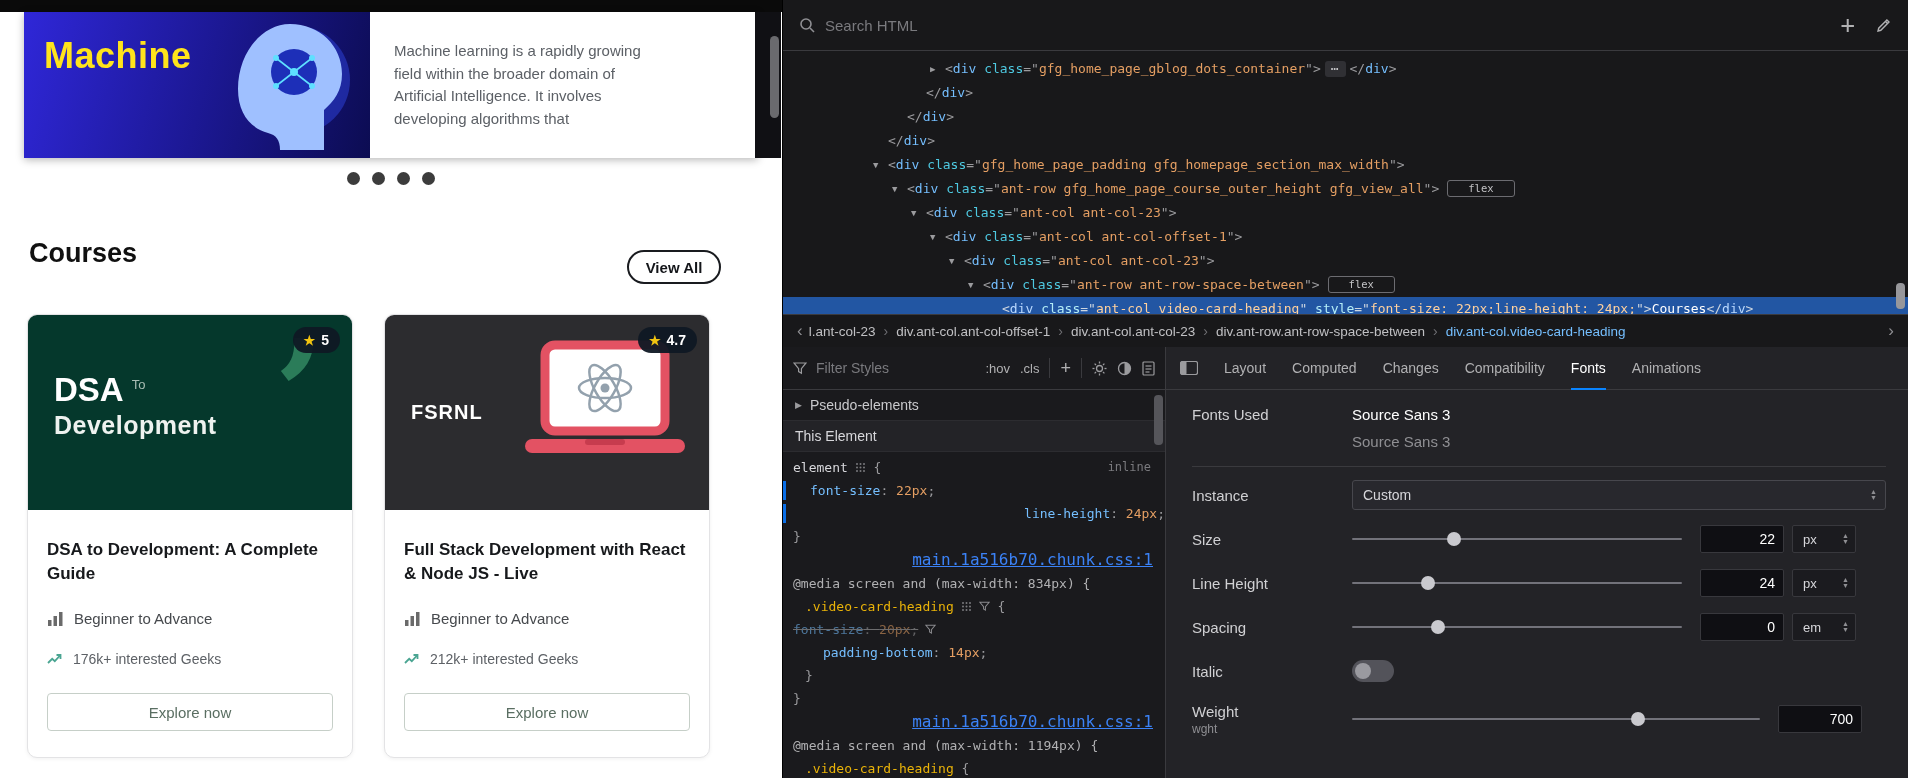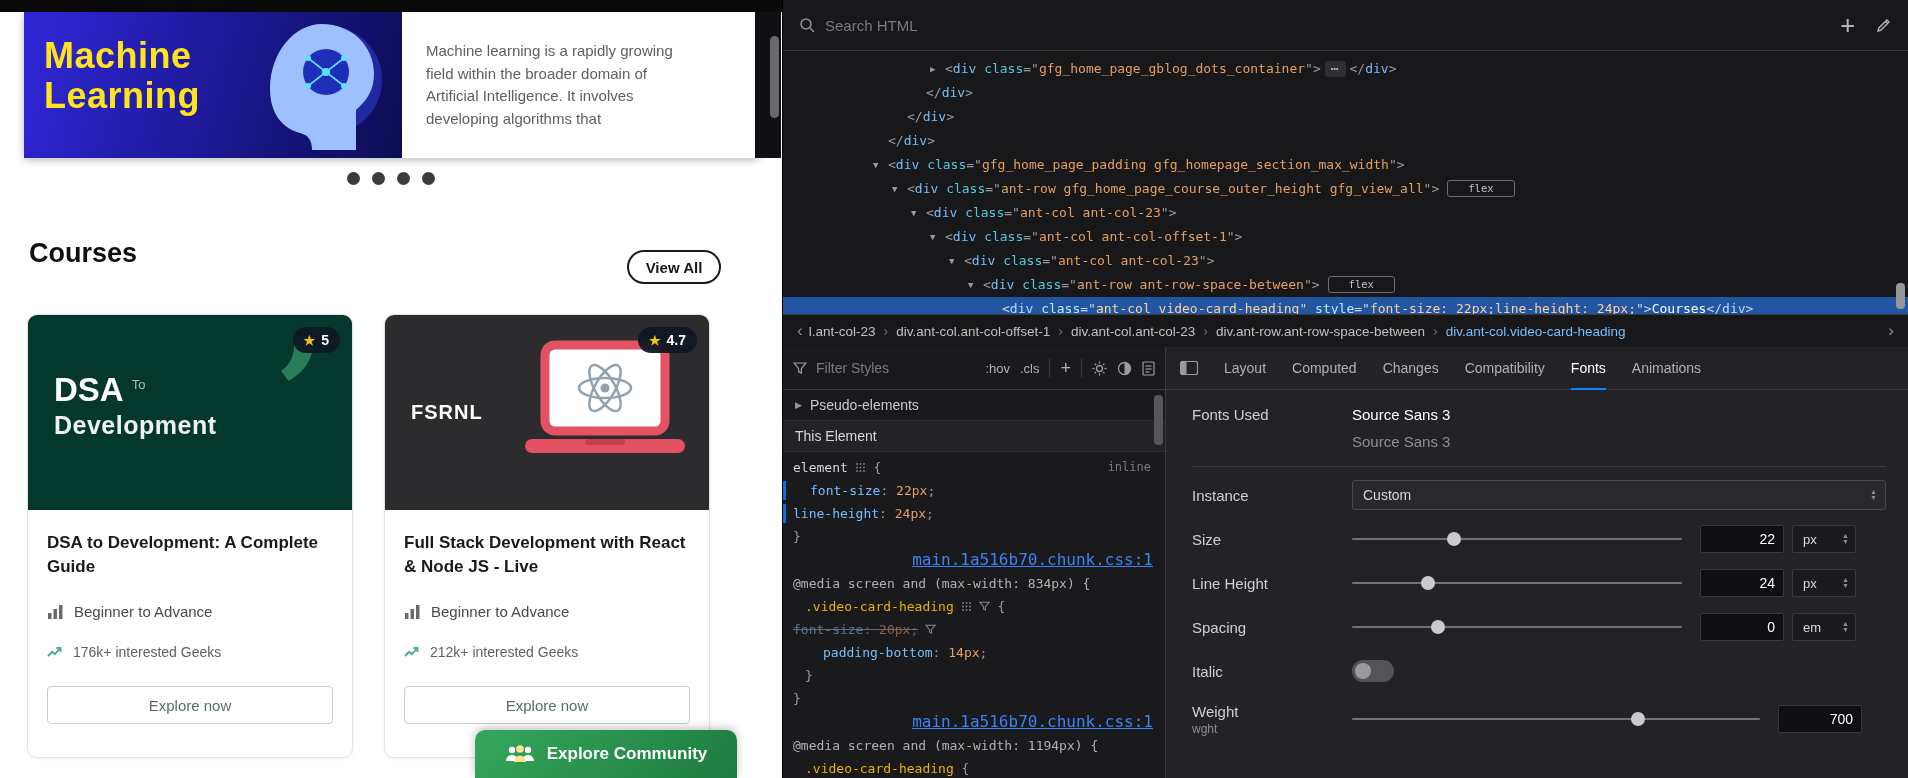--- a/index.html
+++ b/index.html
@@ -5,21 +5,21 @@
   html,body{margin:0;padding:0;background:#000;}
   *{box-sizing:border-box;}
   .stage{position:relative;width:1908px;height:778px;background:#18181a;overflow:hidden;
          font-family:"Liberation Sans",sans-serif;}
 
   
   .page{position:absolute;left:0;top:0;width:782px;height:778px;background:#fff;overflow:hidden;}
   .top-strip{position:absolute;left:0;top:0;width:782px;height:12px;background:#0a0a0a;}
   .carousel-card{position:absolute;left:24px;top:12px;width:734px;height:146px;display:flex;background:#fff;
                  box-shadow:0 2px 8px rgba(0,0,0,.28);overflow:hidden;}
-  .banner{width:378px;position:relative;background:linear-gradient(105deg,#2f27d8 0%,#1c1894 52%,#0c0c52 100%);overflow:hidden;}
+  .banner{width:346px;position:relative;background:linear-gradient(105deg,#2f27d8 0%,#1c1894 52%,#0c0c52 100%);overflow:hidden;text-align:right;}
   .banner-text{position:absolute;left:20px;top:24px;font-size:36px;line-height:1.12;font-weight:700;color:#ffe41c;letter-spacing:.5px;}
   .banner-art{position:absolute;right:2px;top:2px;}
   .carousel-body{flex:1;padding:16px 20px 0 24px;}
   .carousel-title{margin:0;font-size:20px;font-weight:700;color:#1a2240;line-height:1.3;width:250px;}
   .carousel-desc{margin:12px 0 0;font-size:15px;color:#5c6066;line-height:1.5;width:250px;}
   .dots{position:absolute;left:347px;top:172px;display:flex;gap:12px;}
   .dot{width:13px;height:13px;border-radius:50%;background:#3c3c3c;}
   .courses-heading{position:absolute;left:29px;top:238px;margin:0;font-size:27px;font-weight:700;color:#101010;}
   .view-all{position:absolute;left:627px;top:250px;width:94px;height:34px;border:2px solid #191b1f;border-radius:18px;
             background:#fff;font-size:15px;font-weight:600;color:#14161a;font-family:"Liberation Sans",sans-serif;}
@@ -32,21 +32,21 @@
   .rating{position:absolute;top:12px;right:12px;background:rgba(15,24,36,.95);border-radius:15px;height:26px;
           display:flex;align-items:center;gap:6px;padding:0 11px;color:#fff;font-size:14px;font-weight:700;z-index:2;}
   .star{color:#f2c410;font-size:13px;}
   .dsa-text{position:absolute;left:26px;top:56px;color:#fff;z-index:1;}
   .dsa-line1{font-size:33px;font-weight:800;}
   .dsa-line1 .to{font-size:13px;color:#a9bdb4;font-weight:400;margin-left:8px;vertical-align:12px;}
   .dsa-line2{font-size:25px;font-weight:600;color:#eef2ef;margin-top:2px;letter-spacing:.5px;}
   .quote{position:absolute;right:26px;top:4px;font-size:150px;line-height:1;color:#2b7c59;font-family:"DejaVu Serif",serif;font-weight:700;}
   .fsrnl{position:absolute;left:26px;top:86px;color:#fff;font-size:20px;font-weight:700;letter-spacing:1px;}
   .laptop{position:absolute;right:20px;top:24px;}
-  .card-body{padding:21px 19px 0;}
+  .card-body{padding:28px 19px 0;}
   .card-title{margin:0;font-size:17px;font-weight:700;color:#17191c;line-height:1.4;min-height:52px;}
   .meta-row{display:flex;align-items:center;gap:10px;margin-top:20px;color:#46494d;font-size:15px;}
   .interest-row{display:flex;align-items:center;gap:10px;margin-top:24px;color:#5d6166;font-size:14px;}
   .cta{display:block;width:100%;margin-top:26px;height:38px;border:1px solid #c6cfc8;border-radius:4px;background:#fff;
        color:#5a6e62;font-size:15px;font-family:"Liberation Sans",sans-serif;}
   .community{position:absolute;left:475px;top:730px;width:262px;height:48px;border:none;border-radius:10px 10px 0 0;
              background:linear-gradient(135deg,#35a85c,#1d7a3e);color:#fff;font-size:17px;font-weight:700;
              display:flex;align-items:center;justify-content:center;gap:12px;box-shadow:0 -2px 8px rgba(0,0,0,.25);z-index:5;
              font-family:"Liberation Sans",sans-serif;}
   .next-slide{position:absolute;right:1px;top:12px;width:26px;height:146px;background:#101014;}
@@ -142,21 +142,20 @@
 
 <div class="stage">
 
   <section class="page">
     <div class="top-strip"></div>
 
     <div class="carousel-card">
       <div class="banner">
         <div class="banner-text">
           <span>Machine</span><br>
-          <span>Learning</span>
         </div>
         <span class="banner-art">
           <svg width="164" height="142" viewBox="0 0 164 142">
             <circle cx="92" cy="66" r="54" fill="#2b3fd6" opacity="0.55"></circle>
             <path d="M86 10c30 0 52 22 52 50 0 17-8 27-18 36v40H76c0-10-4-15-12-17-18-5-30-20-30-44 0-36 24-65 52-65z" fill="#9fc0ff"></path>
             <circle cx="90" cy="58" r="23" fill="#1d2fb8"></circle>
             <g fill="#5fe0ff">
                 <circle cx="90" cy="58" r="4"></circle>
                 <circle cx="108" cy="44" r="3"></circle>
                 <circle cx="72" cy="44" r="3"></circle>
@@ -266,33 +265,20 @@
                   <path d="M9.5 3h4v4"></path>
                 </svg>
             </span>
             <span>212k+ interested Geeks</span>
           </div>
           <button class="cta">Explore now</button>
         </div>
       </article>
     </div>
 
-    <button class="community">
-      <span class="icn">
-        <svg width="30" height="20" viewBox="0 0 30 20" fill="#ffffff">
-          <circle cx="7" cy="6" r="3.2"></circle>
-            <circle cx="23" cy="6" r="3.2"></circle>
-            <circle cx="15" cy="5" r="3.8" fill="#ffe58f"></circle>
-          <path d="M1 17c0-3.3 2.7-6 6-6s6 2.7 6 6z"></path>
-            <path d="M17 17c0-3.3 2.7-6 6-6s6 2.7 6 6z"></path>
-          <path d="M9 18c0-3.6 2.7-6.6 6-6.6s6 3 6 6.6z" fill="#ffe58f"></path>
-        </svg>
-      </span>
-      <span>Explore Community</span>
-    </button>
 
     <div class="next-slide"></div>
     <div class="page-scroll-thumb"></div>
   </section>
 
   <section class="devtools">
 
     <div class="dt-search">
       <span class="icn">
         <svg width="16" height="16" fill="none" stroke="#8f8f93" stroke-width="1.6">
@@ -430,21 +416,21 @@
                   <circle cx="9" cy="2" r="1" fill="#7a7a7e"></circle>
                   <circle cx="2" cy="5.5" r="1" fill="#7a7a7e"></circle>
                   <circle cx="5.5" cy="5.5" r="1" fill="#7a7a7e"></circle>
                   <circle cx="9" cy="5.5" r="1" fill="#7a7a7e"></circle>
                   <circle cx="2" cy="9" r="1" fill="#7a7a7e"></circle>
                   <circle cx="5.5" cy="9" r="1" fill="#7a7a7e"></circle>
                   <circle cx="9" cy="9" r="1" fill="#7a7a7e"></circle>
                 </svg>
               </span><span class="mk-p">&nbsp;{</span><span class="loc-inline">inline</span></div>
             <div class="rline" style="padding-left: 27px;"><span class="cbar"></span><span><span class="pname">font-size</span><span class="mk-p">: </span><span class="pval">22px</span><span class="mk-p">;</span></span></div>
-            <div class="rline" style="padding-left: 10px;"><span class="cbar"></span><span><span class="pname">line-height</span><span class="mk-p">: </span><span class="pval">24px</span><span class="mk-p">;</span></span></div>
+            <div class="rline" style="padding-left: 29px; text-align: right;"><span class="cbar"></span><span><span class="pname">line-height</span><span class="mk-p">: </span><span class="pval">24px</span><span class="mk-p">;</span></span></div>
             <div class="rline" style="padding-left: 10px;"><span class="mk-p">}</span></div>
             <div class="loc-line"><span class="loc-link">main.1a516b70.chunk.css:1</span></div>
             <div class="rline" style="padding-left: 10px;"><span class="media-q">@media screen and (max-width: 834px) {</span></div>
             <div class="rline" style="padding-left: 22px;"><span class="sel-cls">.video-card-heading</span><span class="icn-s">
                 <svg width="11" height="11" viewBox="0 0 11 11">
                   <circle cx="2" cy="2" r="1" fill="#7a7a7e"></circle>
                   <circle cx="5.5" cy="2" r="1" fill="#7a7a7e"></circle>
                   <circle cx="9" cy="2" r="1" fill="#7a7a7e"></circle>
                   <circle cx="2" cy="5.5" r="1" fill="#7a7a7e"></circle>
                   <circle cx="5.5" cy="5.5" r="1" fill="#7a7a7e"></circle>

